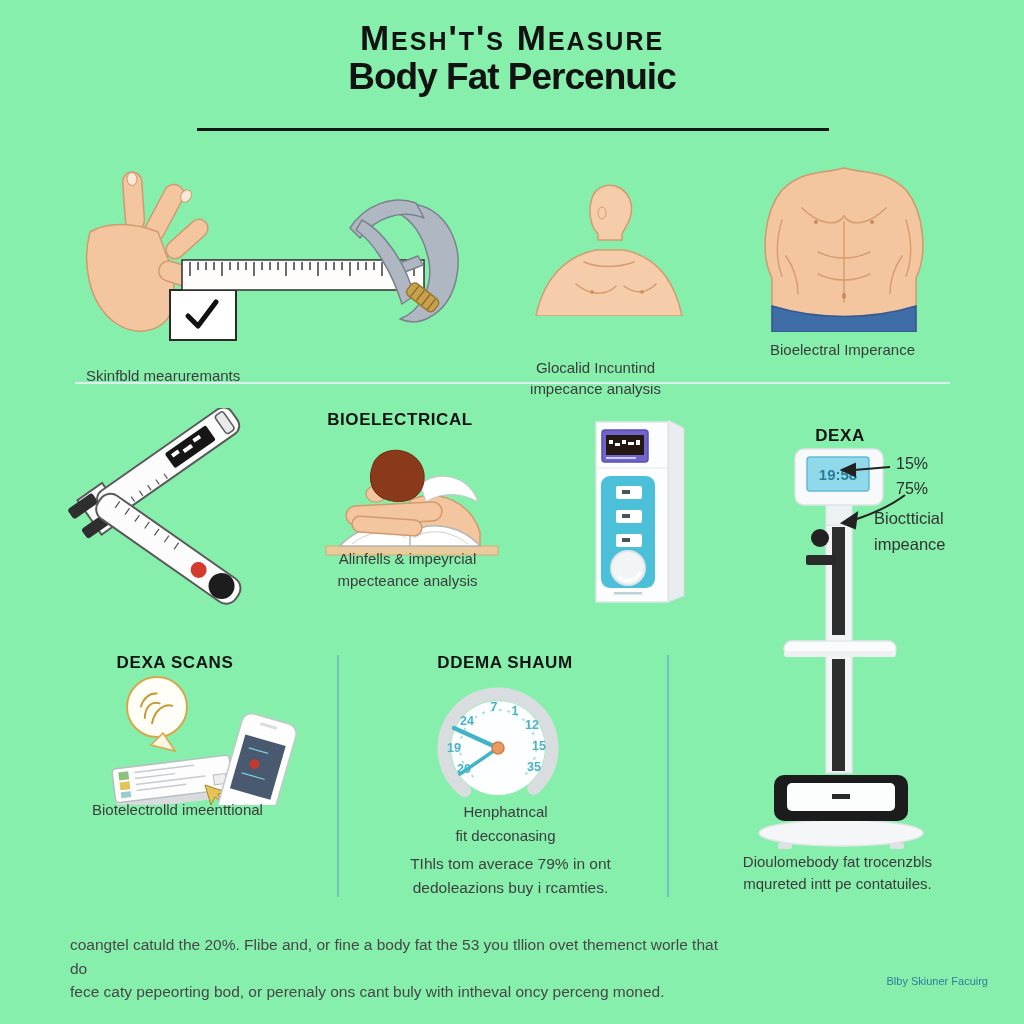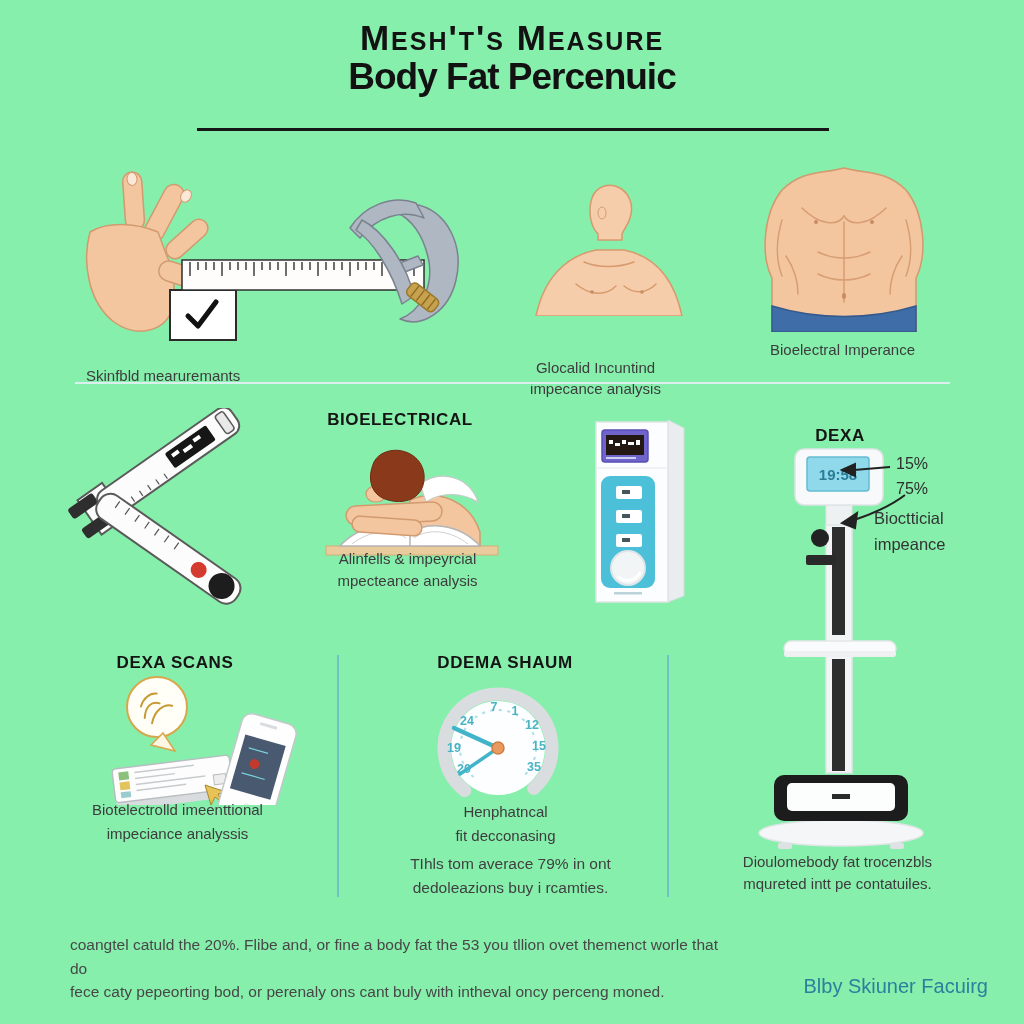--- a/index.html
+++ b/index.html
@@ -9,21 +9,21 @@
   .kicker{font-weight:800;font-variant:small-caps;letter-spacing:2px;font-size:35px;color:#121212;text-align:center;}
   .title{font-weight:800;font-size:37px;color:#121212;text-align:center;letter-spacing:-1px;}
   .rule{background:#161616;height:3px;}
   .h3{font-weight:800;font-size:17px;color:#141414;text-align:center;letter-spacing:.6px;}
   .cap{font-size:15px;color:#3c3c3c;text-align:center;}
   .capL{font-size:15px;color:#3c3c3c;text-align:left;}
   .note{font-size:15.5px;color:#3f3f3f;text-align:center;}
   .para{font-size:15.5px;color:#474747;line-height:23.5px;}
   .vdiv{width:2px;background:#6fc3c3;}
   .hdiv{height:2px;background:#dcefef;}
-  .credit{color:#2c7f9d;font-size:20px;text-align:right;}
+  .credit{color:#2c7f9d;font-size:11px;text-align:right;}
   .pct{font-size:16px;color:#2e2e2e;font-weight:500;}
   .sidenote{font-size:16.5px;color:#333;line-height:26px;}
   svg{display:block;}
   svg text{font-family:"Liberation Sans",sans-serif;}
 </style>
 </head>
 <body>
 
 <div class="page">
 
@@ -237,21 +237,20 @@
       <rect x="144" y="42" width="56" height="104" rx="10" fill="#fefefe" stroke="#c3c8cb" stroke-width="1.5"></rect>
       <rect x="162" y="48" width="18" height="3" rx="1.5" fill="#d9dde0"></rect>
       <rect x="151" y="64" width="42" height="56" fill="#49596f"></rect>
       <circle cx="168" cy="90" r="5" fill="#c23a2e"></circle>
       <path d="M158 76 h20 M158 102 h24" stroke="#77d4dd" stroke-width="1.2"></path>
       <circle cx="172" cy="134" r="4" fill="#e8ebee"></circle>
     </g>
   </svg>
   <div class="abs cap" style="left:40px;top:798px;width:275px;line-height:24px;">
     <div>Biotelectrolld imeenttional</div>
-    <div>impeciance analyssis</div>
   </div>
 
   <div class="abs h3" style="left:385px;top:653px;width:240px;">DDEMA SHAUM</div>
   <svg class="abs" style="left:420px;top:682px;" width="160" height="135" viewBox="0 0 160 135">
     <circle cx="78" cy="66" r="54" fill="none" stroke="#dadde0" stroke-width="13" stroke-linecap="round" stroke-dasharray="264 76" transform="rotate(128 78 66)"></circle>
     <circle cx="78" cy="66" r="47" fill="#fdfeff"></circle>
     <path d="M53.6 95.1 A38 38 0 1 1 102.4 95.1" fill="none" stroke="#aadfe6" stroke-width="2" stroke-dasharray="3 5.5"></path>
     <g font-size="12.5" font-weight="700" fill="#4ab3c4" text-anchor="middle">
       <text x="44" y="91">20</text>
       <text x="34" y="70">19</text>

